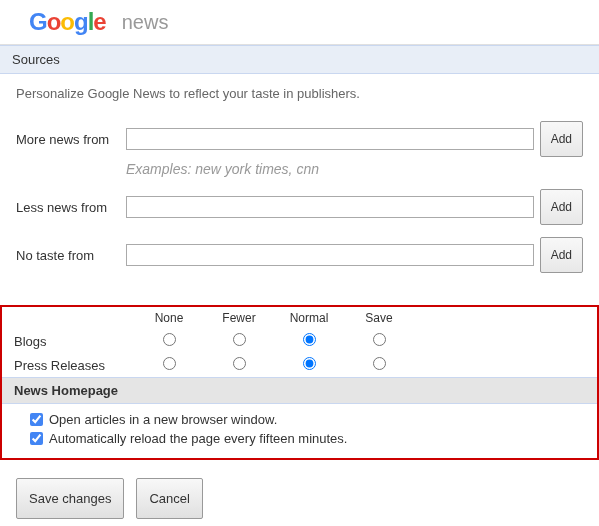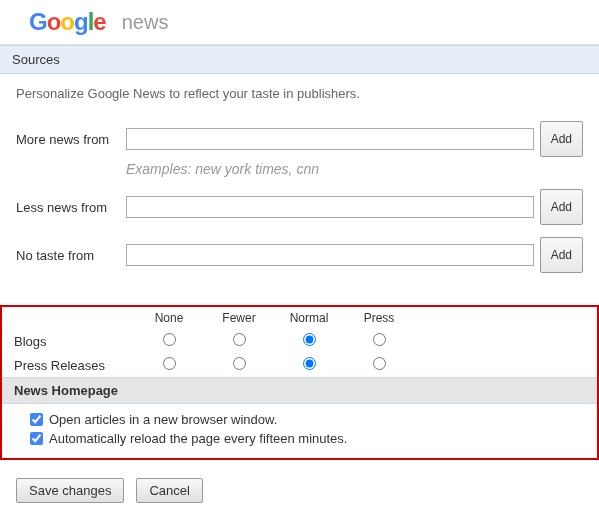--- a/index.html
+++ b/index.html
@@ -173,21 +173,21 @@
     .btn-save {
       padding: 4px 12px;
       font-size: 13px;
       border: 1px solid #999;
       background: linear-gradient(#f8f8f8, #e0e0e0);
       cursor: pointer;
       color: #333;
       border-radius: 2px;
     }
     .btn-cancel {
-      padding: 4px 12px;
+      padding: 12px 12px;
       font-size: 13px;
       border: 1px solid #999;
       background: linear-gradient(#f8f8f8, #e0e0e0);
       cursor: pointer;
       color: #333;
       border-radius: 2px;
     }
   </style>
 </head>
 <body>
@@ -226,21 +226,21 @@
   </div>
 </div>
 
 <div class="red-box">
 
   <div class="radio-header-row">
     <div class="col-label"></div>
     <div class="col-none col-header">None</div>
     <div class="col-fewer col-header">Fewer</div>
     <div class="col-normal col-header">Normal</div>
-    <div class="col-more col-header">Press</div>
+    <div class="col-more col-header">Save</div>
   </div>
 
   <div class="radio-row">
     <div class="col-label">Blogs</div>
     <div class="col-none">
       <input type="radio" name="blogs" value="none" style="">
     </div>
     <div class="col-fewer">
       <input type="radio" name="blogs" value="fewer" style="">
     </div>

